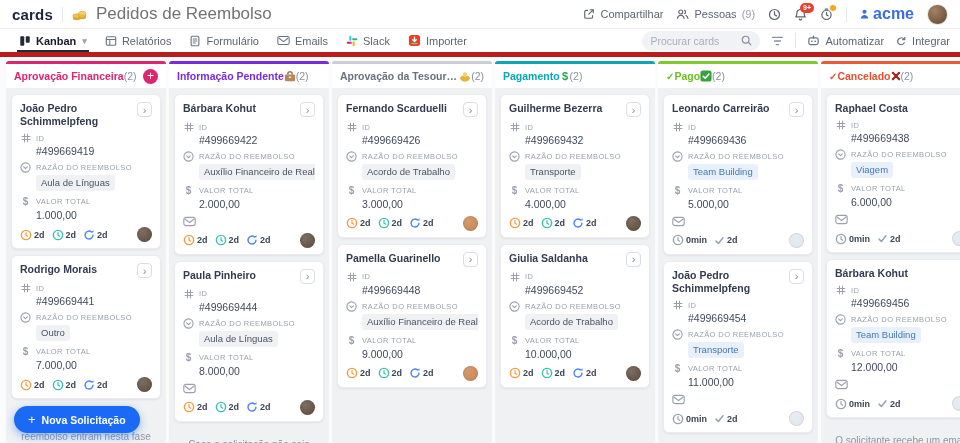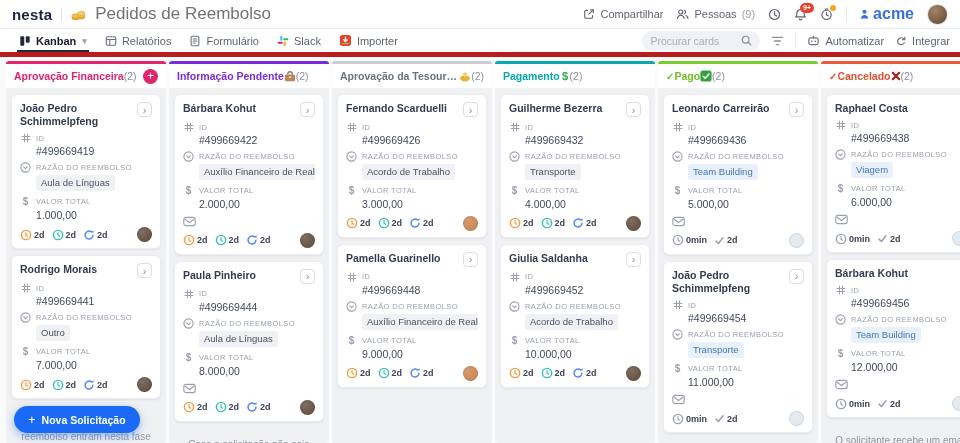--- a/index.html
+++ b/index.html
@@ -75,21 +75,21 @@
   .new-btn{position:absolute;left:14px;bottom:10px;height:27px;padding:0 14px;border:none;
     border-radius:15px;background:#1b6af5;color:#fff;font-size:10.5px;font-weight:700;
     font-family:"Liberation Sans",sans-serif;display:flex;align-items:center;gap:6px;
     box-shadow:0 3px 9px rgba(27,106,245,.45);cursor:pointer;z-index:5}
   .new-btn .plus{font-size:13px;font-weight:400;line-height:1}
 </style>
 </head>
 <body>
 
 <header class="topbar">
-  <div class="logo">nesta</div>
+  <div class="logo">cards</div>
   <div class="vdiv"></div>
   <span>
     <svg width="15" height="13" viewBox="0 0 16 14">
         <ellipse cx="5" cy="10.8" rx="4.2" ry="2.4" fill="#e0a735"></ellipse>
         <ellipse cx="5" cy="8.6" rx="4.2" ry="2.4" fill="#f2c14e" stroke="#d49a2e" stroke-width=".6"></ellipse>
         <ellipse cx="11" cy="10" rx="4" ry="2.2" fill="#e0a735"></ellipse>
         <ellipse cx="11" cy="7.9" rx="4" ry="2.2" fill="#f2c14e" stroke="#d49a2e" stroke-width=".6"></ellipse>
         <ellipse cx="11" cy="5.8" rx="4" ry="2.2" fill="#f6d06b" stroke="#d49a2e" stroke-width=".6"></ellipse>
       </svg>
   </span>
@@ -179,20 +179,29 @@
         <span>Relatórios</span>
       </div>
       <div class="tab">
         <span>
           <svg width="12" height="12" viewBox="0 0 14 14">
             <rect x="2.5" y="1.5" width="9" height="11" rx="1.5" fill="none" stroke="#6c7380" stroke-width="1.3"></rect>
             <path d="M4.8 4.6h4.4M4.8 7h4.4M4.8 9.4h2.6" stroke="#6c7380" stroke-width="1.2" stroke-linecap="round"></path>
           </svg>
         </span>
         <span>Formulário</span>
+      </div>
+      <div class="tab">
+        <span>
+          <svg width="13" height="11" viewBox="0 0 16 13">
+            <rect x="1" y="1.5" width="14" height="10" rx="2" fill="none" stroke="#6c7380" stroke-width="1.3"></rect>
+            <path d="M2.2 3.4L8 7.8l5.8-4.4" fill="none" stroke="#6c7380" stroke-width="1.3" stroke-linejoin="round"></path>
+          </svg>
+        </span>
+        <span>Emails</span>
       </div>
       <div class="tab">
         <span>
           <svg width="12" height="12" viewBox="0 0 14 14">
             <rect x="3.8" y=".8" width="2.4" height="6" rx="1.2" fill="#36C5F0"></rect>
             <rect x="7.2" y="3.8" width="6" height="2.4" rx="1.2" fill="#2EB67D"></rect>
             <rect x="7.8" y="7.2" width="2.4" height="6" rx="1.2" fill="#ECB22E"></rect>
             <rect x="0.8" y="7.8" width="6" height="2.4" rx="1.2" fill="#E01E5A"></rect>
           </svg>
         </span>

